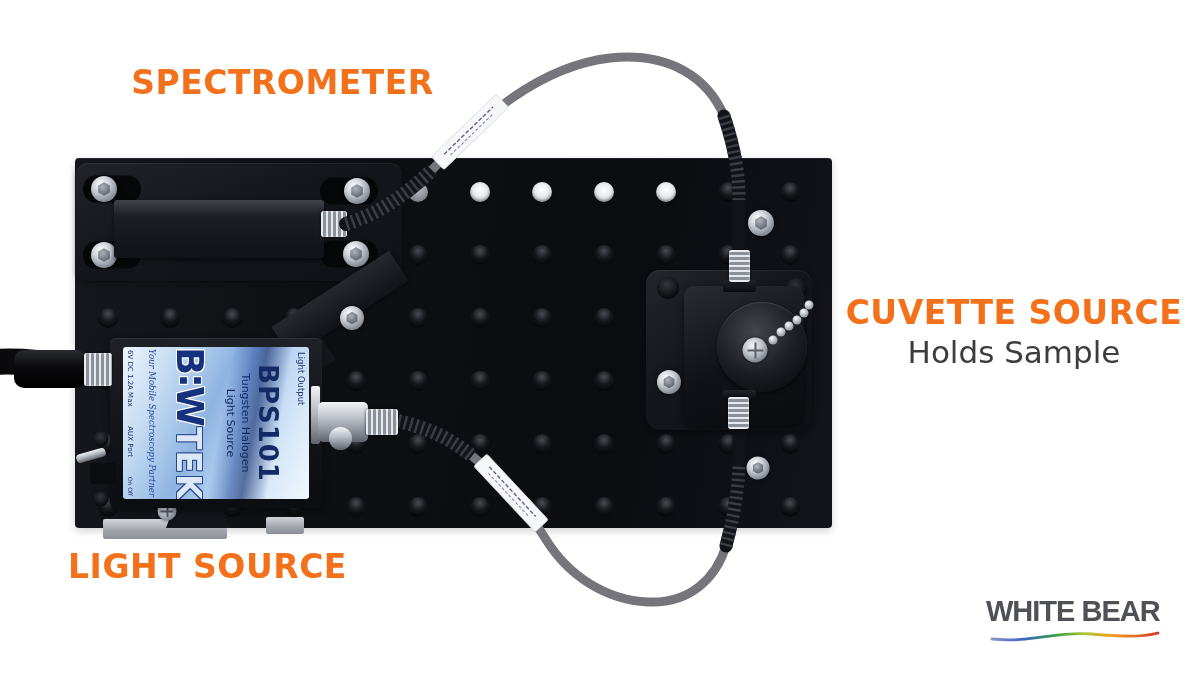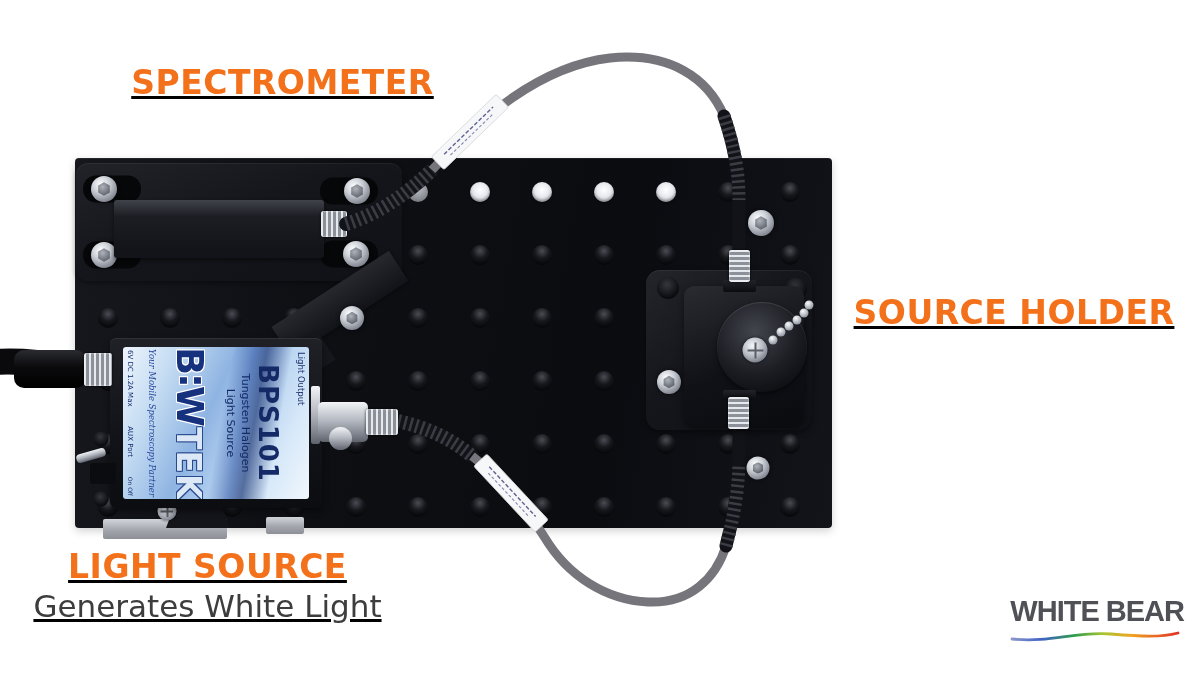--- a/index.html
+++ b/index.html
@@ -1,25 +1,25 @@
 <!DOCTYPE html>
 <html><head>
 <meta charset="utf-8">
 <style>
   html,body{margin:0;padding:0;background:#fff;}
   .scene{position:relative;width:1200px;height:675px;background:#ffffff;overflow:hidden;
          font-family:"DejaVu Sans","Liberation Sans",sans-serif;}
   .abs{position:absolute;}
 
   
-  .callout{position:absolute;text-align:center;text-decoration:underline;}
+  .callout{position:absolute;text-align:center;}
   .callout .t{font-weight:800;font-size:33px;letter-spacing:.5px;color:#F4711C;line-height:1.05;}
   .callout .s{font-weight:400;font-size:31px;color:#3D3D3E;line-height:1.05;margin-top:5px;}
 
-  .logo{position:absolute;left:986px;top:597px;width:198px;text-align:right;color:#505156;
+  .logo{position:absolute;left:986px;top:597px;width:198px;text-align:left;color:#505156;
         font-family:"Liberation Sans","DejaVu Sans",sans-serif;}
   .logo .l1{font-size:29px;font-weight:800;letter-spacing:-1px;line-height:1;}
   .logo .l2{font-size:20px;font-weight:700;letter-spacing:.5px;line-height:1.1;}
 
   
   .board{position:absolute;left:75px;top:158px;width:757px;height:370px;border-radius:4px;
          background:linear-gradient(100deg,#17181d,#0e0f13 35%,#0b0c10 70%,#13141a);
          box-shadow:inset 0 1px 0 rgba(255,255,255,.07), 0 3px 8px rgba(0,0,0,.18);}
   .hole{position:absolute;width:20px;height:20px;border-radius:50%;transform:translate(-50%,-50%);}
   .hole.d{background:radial-gradient(circle at 50% 30%,#4a4c54 0%,#17181c 42%,#060709 78%);}
@@ -297,25 +297,25 @@
   <div class="smaV" style="left:729px;top:250px;width:21px;height:32px;"></div>
   <div class="smaV" style="left:728px;top:397px;width:21px;height:32px;"></div>
 
   <div class="screw" style="left:761px;top:223px;width:26px;height:26px;"></div>
   <div class="screw" style="left:758px;top:468px;width:23px;height:23px;"></div>
 
   <div class="callout" style="left:100px;top:66px;width:365px;">
     <div class="t">SPECTROMETER</div>
   </div>
   <div class="callout" style="left:830px;top:296px;width:368px;">
-    <div class="t">SOURCE HOLDER</div>
+    <div class="t">CUVETTE SOURCE</div>
+    <div class="s">Holds Sample</div>
   </div>
   <div class="callout" style="left:25px;top:550px;width:365px;">
     <div class="t">LIGHT SOURCE</div>
-    <div class="s">Generates White Light</div>
   </div>
 
   <div class="logo">
     <div class="l1">WHITE BEAR</div>
     <svg width="178" height="16" style="margin-top:2px;">
       <defs>
         <linearGradient id="rb" x1="0" y1="0" x2="1" y2="0">
           <stop offset="0" stop-color="#8A97C8"></stop>
             <stop offset="0.18" stop-color="#3F62C8"></stop>
           <stop offset="0.38" stop-color="#2F9E4A"></stop>

